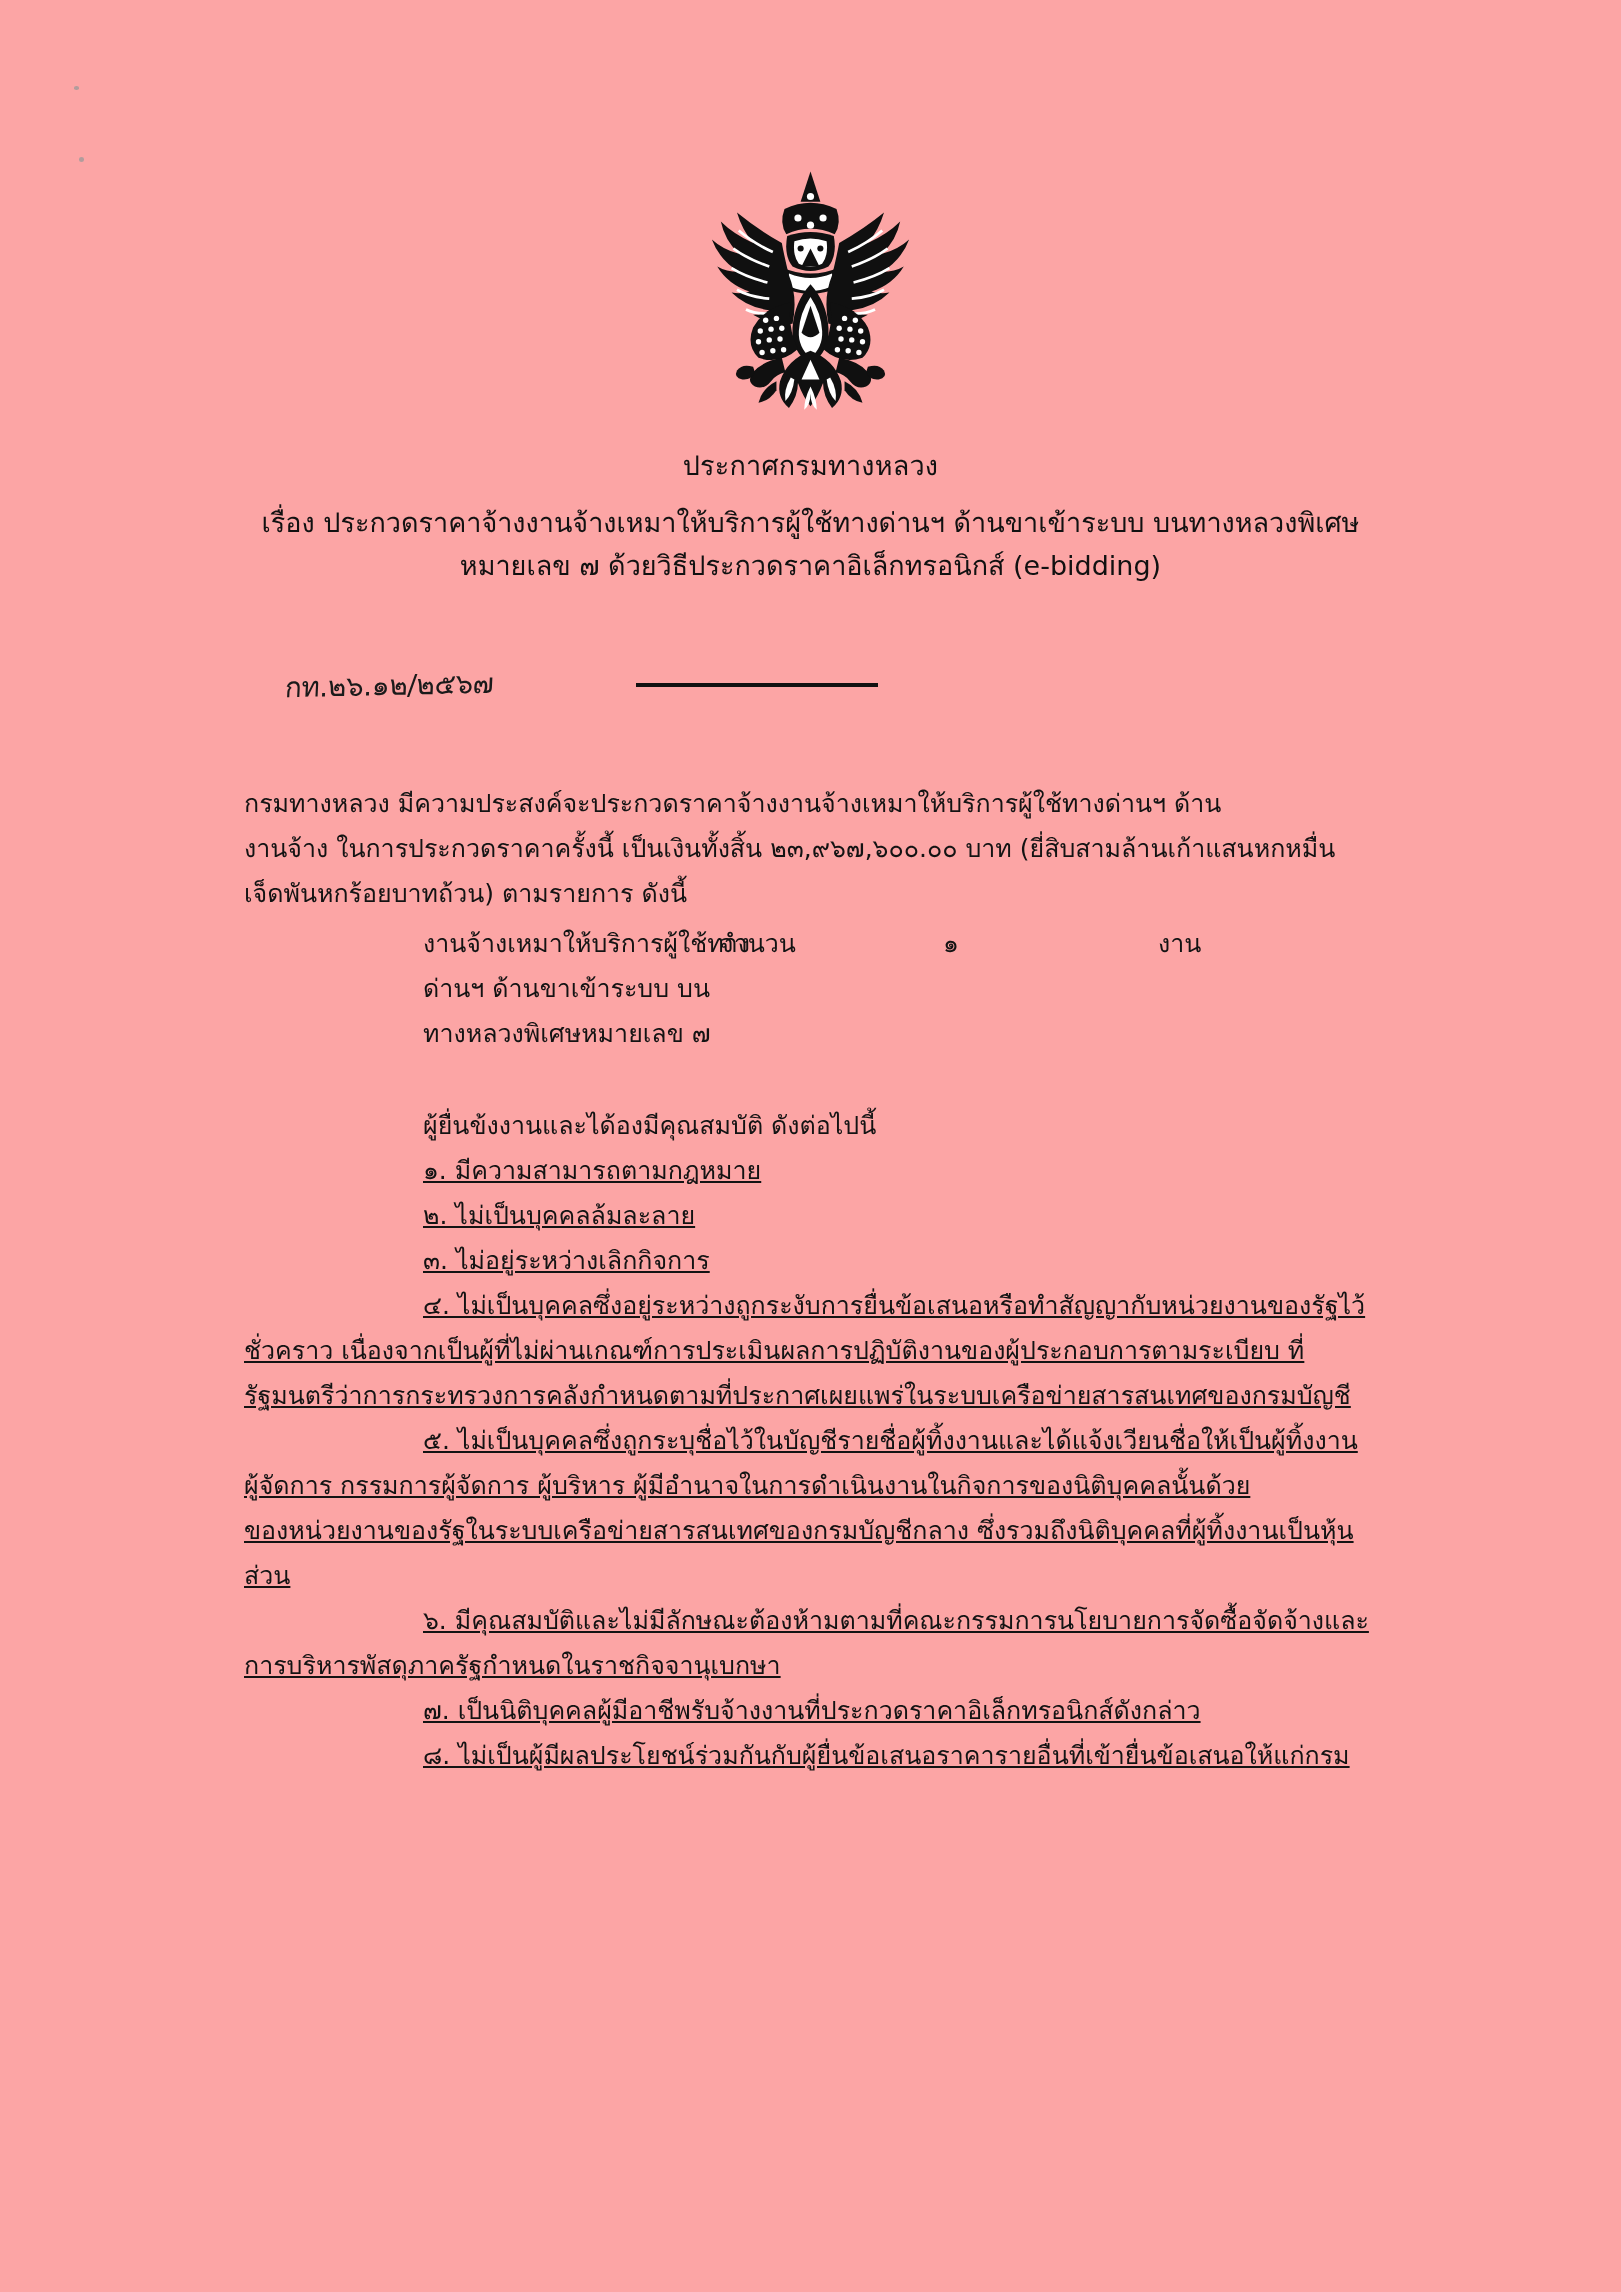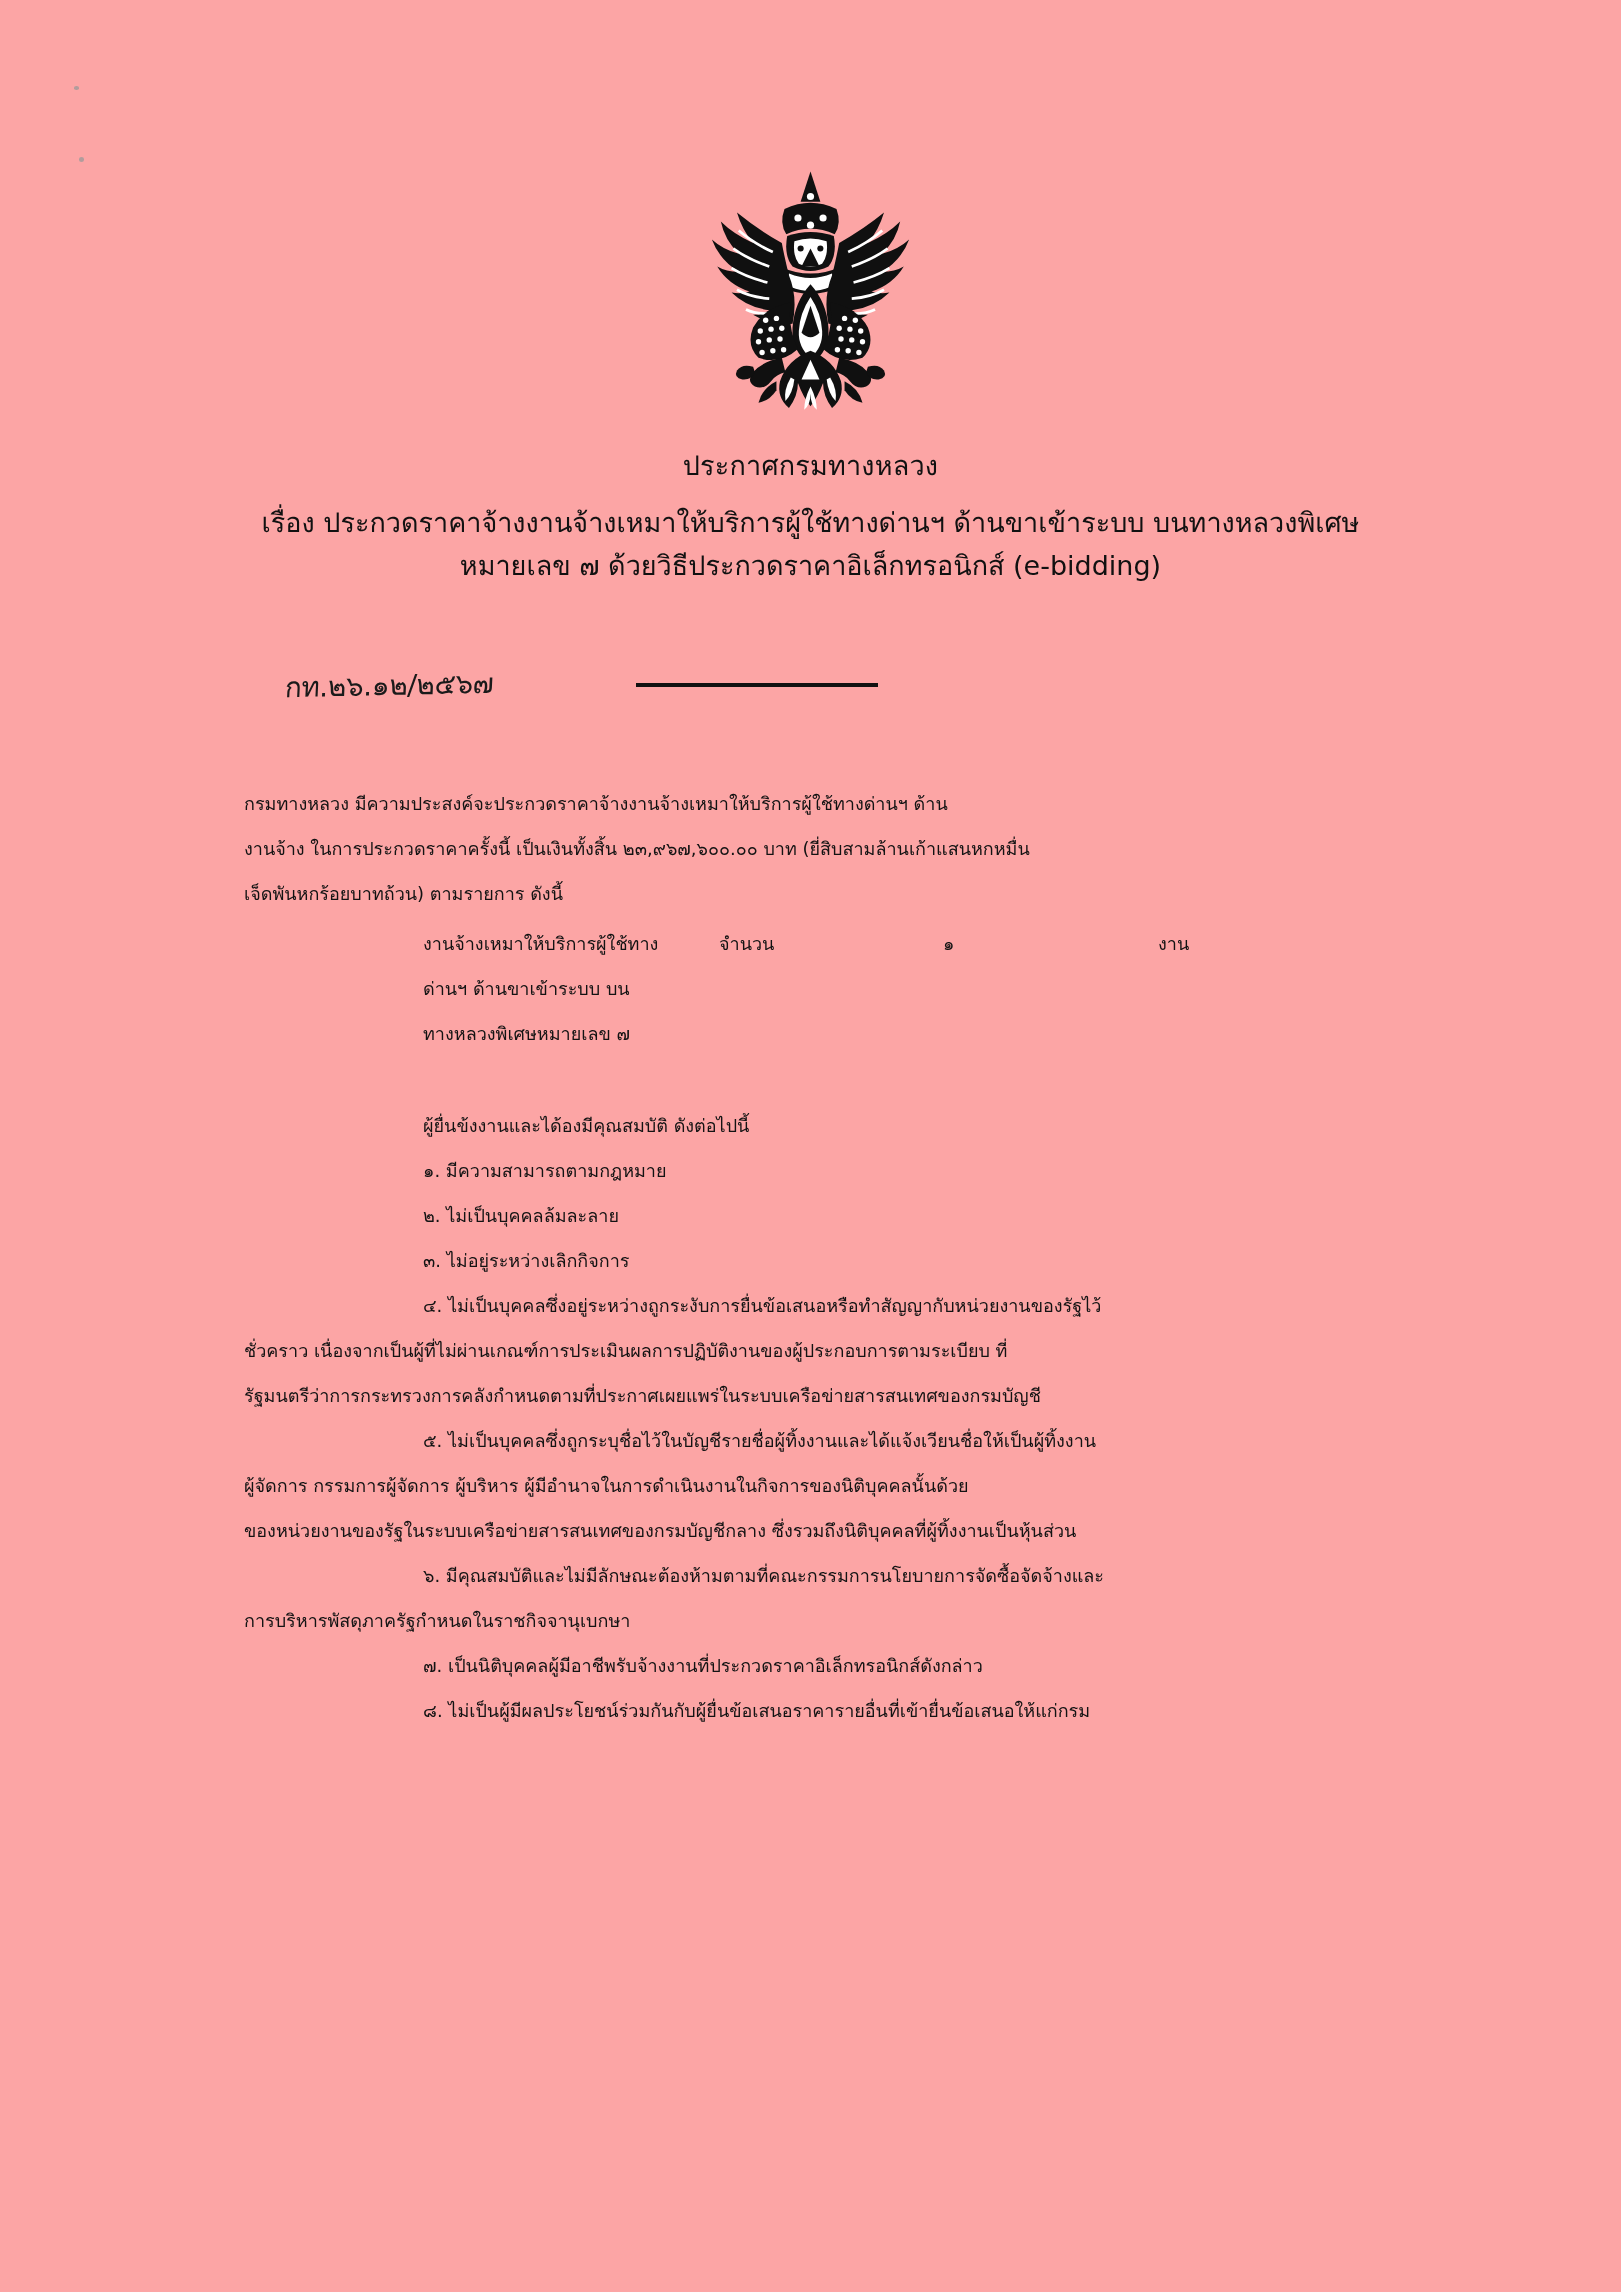--- a/index.html
+++ b/index.html
@@ -89,21 +89,21 @@
     background: #111;
   }
 
   
   .body-block {
     position: absolute;
     left: 244px;
     top: 781px;
     width: 1137px;
     color: #131313;
-    font-size: 18px;
+    font-size: 25px;
     line-height: 45px;
   }
   .para {
     margin: 0;
     text-align: left;
   }
   .para .ln { display: block; white-space: nowrap; }
 
   
   .items-block {
@@ -124,20 +124,21 @@
   .qual-block { margin-top: 47px; }
   .qual-intro {
     display: block;
     padding-left: 179px;
     white-space: nowrap;
   }
   .qual-list {
     list-style: none;
     margin: 0;
     padding: 0;
+    text-decoration: underline;
   }
   .qual-list li {
     margin: 0;
     padding: 0;
   }
   .qual-list li .first {
     display: block;
     padding-left: 179px;
   }
   .qual-list li .wrap {

